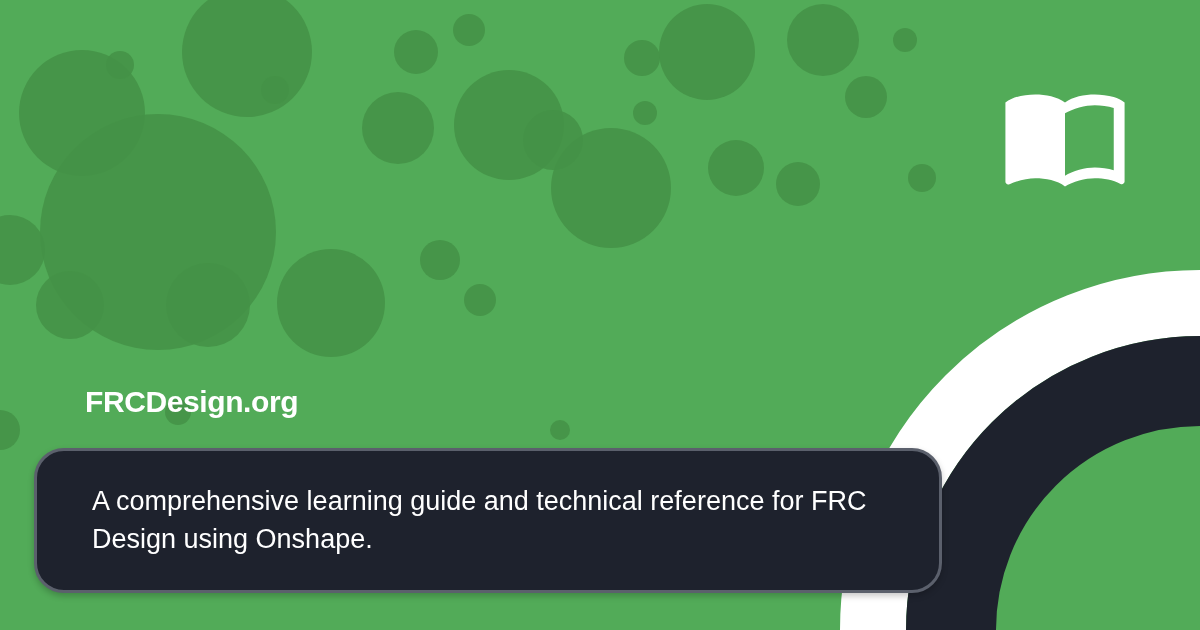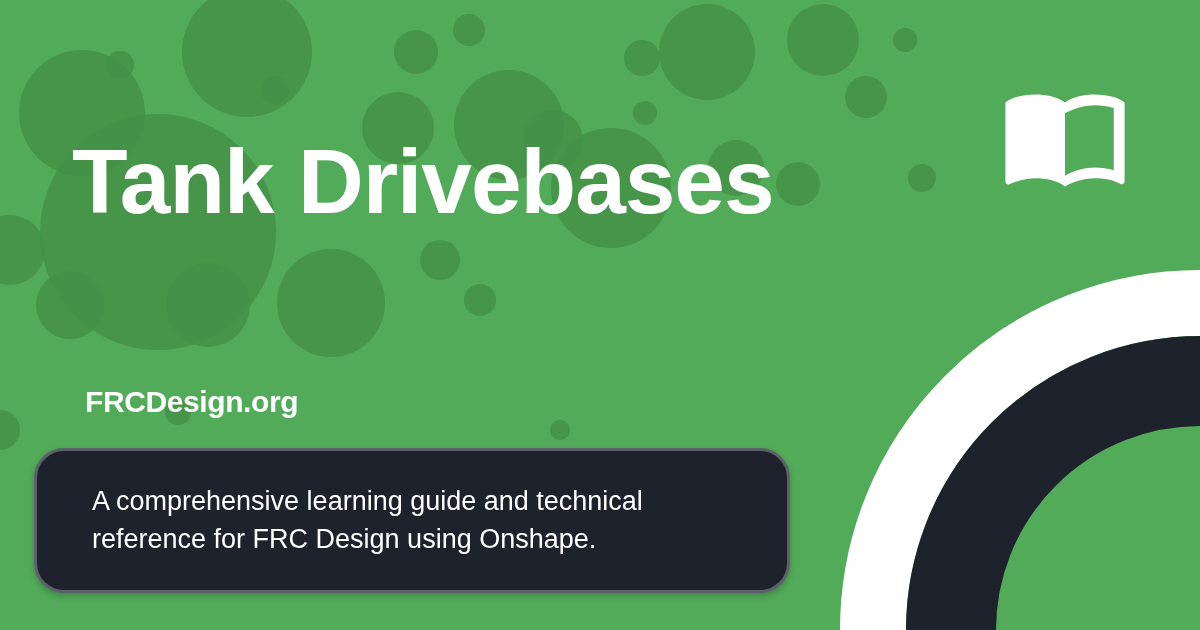--- a/index.html
+++ b/index.html
@@ -56,21 +56,21 @@
     font-weight:bold;
     color:#ffffff;
     letter-spacing:-0.4px;
     white-space:nowrap;
   }
 
   
   #description-card {
     position:absolute;
     left:34px; top:448px;
-    width:756px; height:145px;
+    width:908px; height:145px;
     background:#1E222D;
     border:3px solid #5B606C;
     border-radius:30px;
     display:flex;
     align-items:center;
     box-shadow:0 3px 6px rgba(0,0,0,0.22);
   }
   #description-text {
     color:#ffffff;
     font-size:27px;
@@ -123,21 +123,20 @@
 
     <circle cx="420" cy="400" r="327" fill="none" stroke="#FFFFFF" stroke-width="66"></circle>
 
     <circle cx="420" cy="400" r="249" fill="none" stroke="#1E222D" stroke-width="90"></circle>
   </svg>
 
   <svg id="book-icon" viewBox="0 0 24 24" aria-hidden="true">
     <path fill="#FFFFFF" d="M21 5c-1.11-.35-2.33-.5-3.5-.5-1.95 0-4.05.4-5.5 1.5-1.45-1.1-3.55-1.5-5.5-1.5S2.45 4.9 1 6v14.65c0 .25.25.5.5.5.1 0 .15-.05.25-.05C3.1 20.45 5.05 20 6.5 20c1.95 0 4.05.4 5.5 1.5 1.35-.85 3.8-1.5 5.5-1.5 1.65 0 3.35.3 4.75 1.05.1.05.15.05.25.05.25 0 .5-.25.5-.5V6c-.6-.45-1.25-.75-2-1zm0 13.5c-1.1-.35-2.3-.5-3.5-.5-1.7 0-4.15.65-5.5 1.5V8c1.35-.85 3.8-1.5 5.5-1.5 1.2 0 2.4.15 3.5.5v11.5z"></path>
   </svg>
 
-  <div id="page-title">Tank Drivebases</div>
 
   <div id="brand-name">FRCDesign.org</div>
 
   <div id="description-card">
     <div id="description-text">A comprehensive learning guide and technical reference for FRC Design using Onshape.</div>
   </div>
 
 </div>
 
 </body></html>

